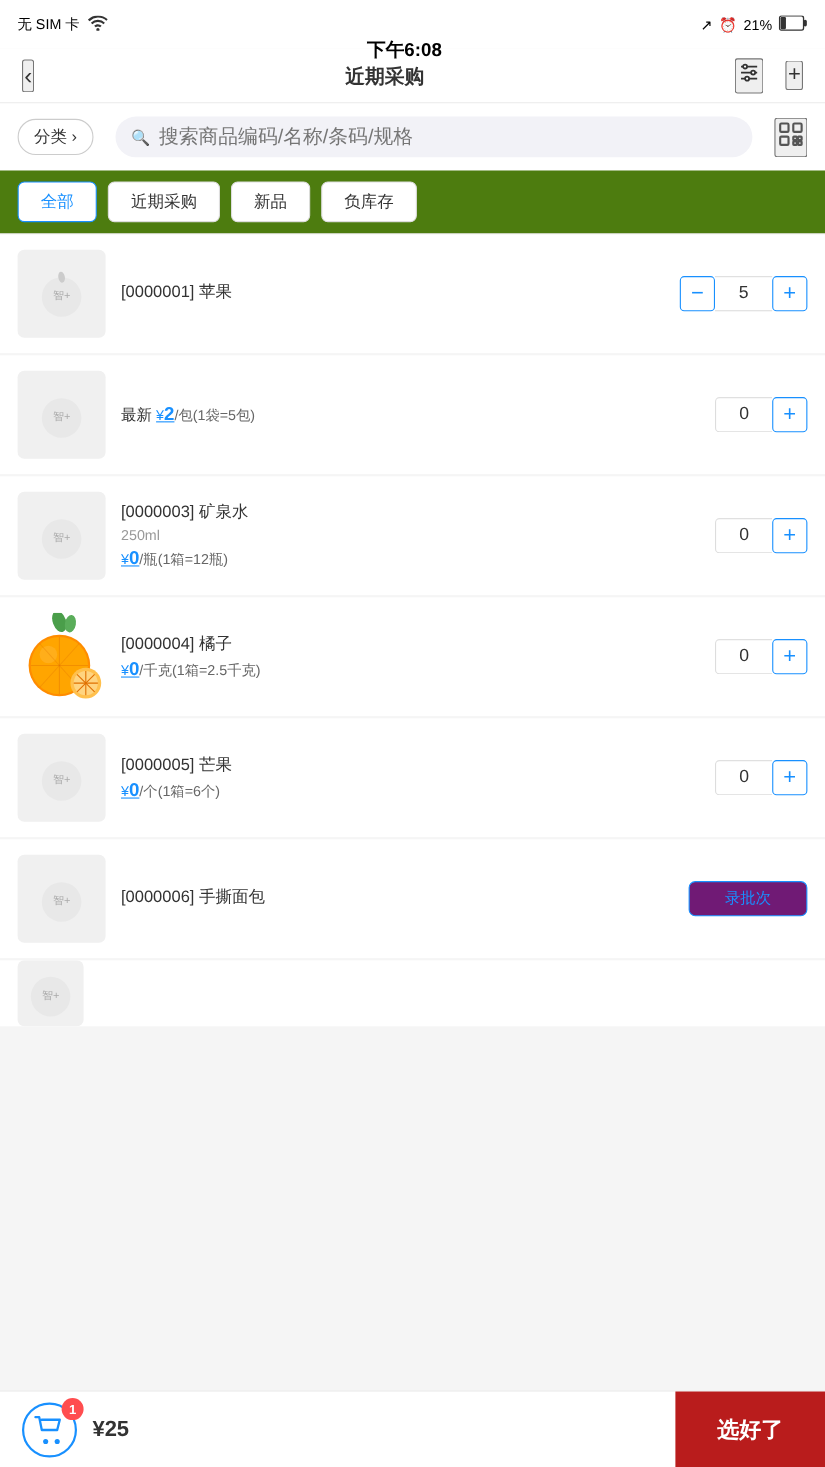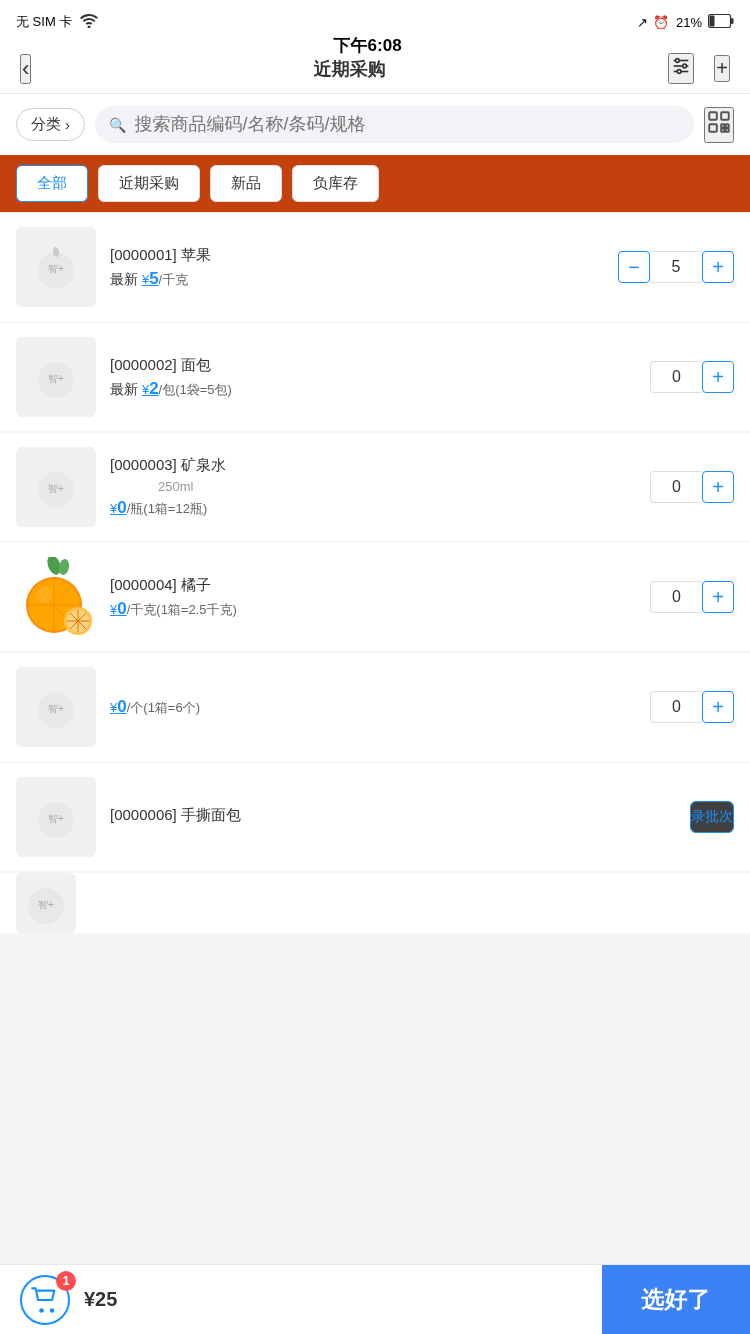--- a/index.html
+++ b/index.html
@@ -41,21 +41,21 @@
     .nav-right { display: flex; align-items: center; gap: 20px; }
     .back-btn { font-size: 22px; color: #333; cursor: pointer; }
     .nav-icon-btn { font-size: 20px; color: #333; cursor: pointer; }
 
     
     .filter-bar {
       background: #fff;
       padding: 12px 16px;
       display: flex;
       align-items: center;
-      gap: 10px;
+      gap: 20px;
     }
     .category-btn {
       border: 1px solid #ccc;
       border-radius: 20px;
       padding: 6px 14px;
       font-size: 15px;
       color: #333;
       background: #fff;
       white-space: nowrap;
       cursor: pointer;
@@ -80,21 +80,21 @@
       outline: none;
       font-size: 18px;
       color: #999;
       flex: 1;
       min-width: 0;
     }
     .scan-icon-btn { font-size: 22px; color: #555; cursor: pointer; }
 
     
     .tab-bar {
-      background: #c2410c;
+      background: #4d7c0f;
       display: flex;
       padding: 10px 16px;
       gap: 10px;
       border-bottom: 1px solid #e8e8e8;
     }
     .tab-item {
       padding: 8px 20px;
       border-radius: 6px;
       font-size: 15px;
       cursor: pointer;
@@ -128,21 +128,21 @@
       background: #f0f0f0;
       flex-shrink: 0;
       display: flex;
       align-items: center;
       justify-content: center;
       overflow: hidden;
     }
     .product-image svg { width: 50px; height: 50px; }
     .product-info { flex: 1; min-width: 0; }
     .product-name { font-size: 15px; color: #333; font-weight: 500; margin-bottom: 4px; }
-    .product-spec { font-size: 13px; color: #999; margin-bottom: 4px; margin-left: 48px; }
+    .product-spec { font-size: 13px; color: #999; margin-bottom: 4px; }
     .product-price {
       font-size: 14px;
       color: #333;
     }
     .price-value { color: #1890ff; font-size: 17px; font-weight: 600; text-decoration: underline; }
     .price-unit { font-size: 13px; color: #666; }
     .yen-sign { color: #1890ff; font-size: 13px; text-decoration: underline; }
 
     
     .qty-control {
@@ -177,24 +177,24 @@
       font-size: 16px;
       color: #333;
       background: #fff;
       outline: none;
     }
 
     
     .batch-btn {
       border: 1.5px solid #1890ff;
       border-radius: 6px;
-      padding: 6px 0;
+      padding: 6px 32px;
       color: #1890ff;
       font-size: 14px;
-      background: #404040;
+      background: #701a75;
       cursor: pointer;
       white-space: nowrap;
     }
 
     
     .bottom-bar {
       position: fixed;
       bottom: 0;
       left: 0;
       width: 750px;
@@ -234,24 +234,24 @@
       height: 20px;
       font-size: 12px;
       display: flex;
       align-items: center;
       justify-content: center;
       font-weight: 700;
     }
     .cart-total { font-size: 20px; color: #333; font-weight: 600; }
     .confirm-btn {
       height: 70px;
-      width: 148px;
-      background: #3b82f6;
+      width: 136px;
+      background: #b91c1c;
       color: #fff;
-      font-size: 23px;
+      font-size: 20px;
       font-weight: 600;
       border: none;
       cursor: pointer;
       display: flex;
       align-items: center;
       justify-content: center;
     }
 
     
     .orange-img {
@@ -358,41 +358,36 @@
   <div class="product-item">
     <div class="product-image">
       <svg viewBox="0 0 50 50" fill="none">
         <circle cx="25" cy="28" r="18" fill="#e8e8e8"></circle>
         <text x="50%" y="55%" dominant-baseline="middle" text-anchor="middle" font-size="10" fill="#aaa">智+</text>
         <ellipse cx="25" cy="10" rx="3" ry="5" fill="#ccc" transform="rotate(-10 25 10)"></ellipse>
       </svg>
     </div>
     <div class="product-info">
       <div class="product-name">[0000001] 苹果</div>
-      <div class="product-price">
-        <span>最新</span>
-        <span class="yen-sign">¥</span><span class="price-value">5</span><span class="price-unit">/千克</span>
-      </div>
     </div>
     <div class="qty-control">
       <button class="qty-btn minus">−</button>
       <input class="qty-input" type="text" value="5" style="">
       <button class="qty-btn plus">+</button>
     </div>
   </div>
 
   <div class="product-item">
     <div class="product-image">
       <svg viewBox="0 0 50 50" fill="none">
         <circle cx="25" cy="28" r="18" fill="#e8e8e8"></circle>
         <text x="50%" y="55%" dominant-baseline="middle" text-anchor="middle" font-size="10" fill="#aaa">智+</text>
       </svg>
     </div>
     <div class="product-info">
-      <div class="product-name">[0000002] 面包</div>
       <div class="product-price">
         <span>最新</span>
         <span class="yen-sign">¥</span><span class="price-value">2</span><span class="price-unit">/包(1袋=5包)</span>
       </div>
     </div>
     <div class="qty-control">
       <input class="qty-input" type="text" value="0" style="border-left: 1px solid rgb(221, 221, 221); border-radius: 4px 0px 0px 4px;">
       <button class="qty-btn plus">+</button>
     </div>
   </div>
@@ -457,20 +452,21 @@
   </div>
 
   <div class="product-item">
     <div class="product-image">
       <svg viewBox="0 0 50 50" fill="none">
         <circle cx="25" cy="28" r="18" fill="#e8e8e8"></circle>
         <text x="50%" y="55%" dominant-baseline="middle" text-anchor="middle" font-size="10" fill="#aaa">智+</text>
       </svg>
     </div>
     <div class="product-info">
+      <div class="product-name">[0000005] 芒果</div>
       <div class="product-price">
         <span class="yen-sign">¥</span><span class="price-value">0</span><span class="price-unit">/个(1箱=6个)</span>
       </div>
     </div>
     <div class="qty-control">
       <input class="qty-input" type="text" value="0" style="border-left: 1px solid rgb(221, 221, 221); border-radius: 4px 0px 0px 4px;">
       <button class="qty-btn plus">+</button>
     </div>
   </div>
 

